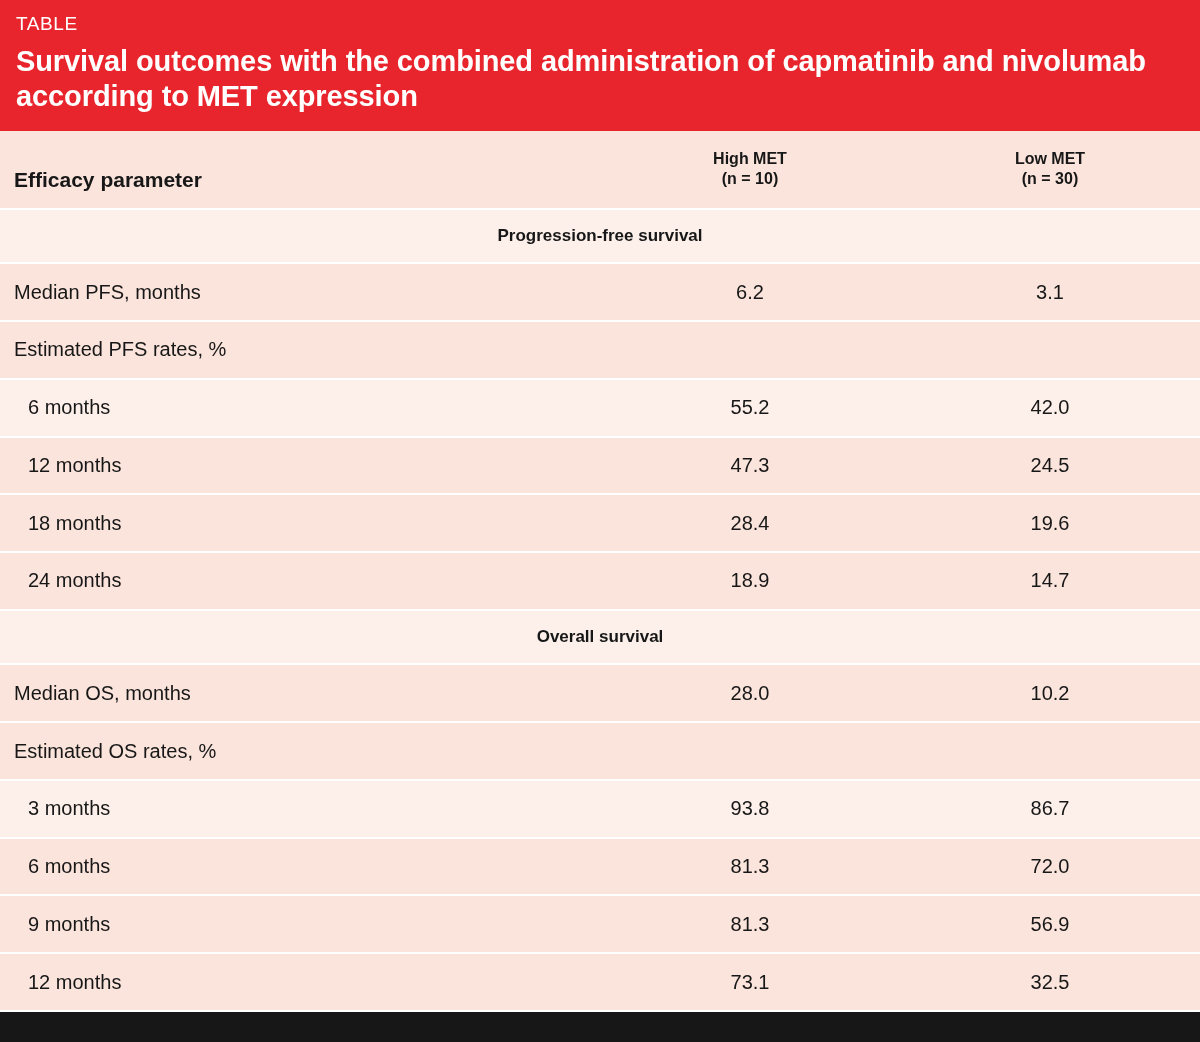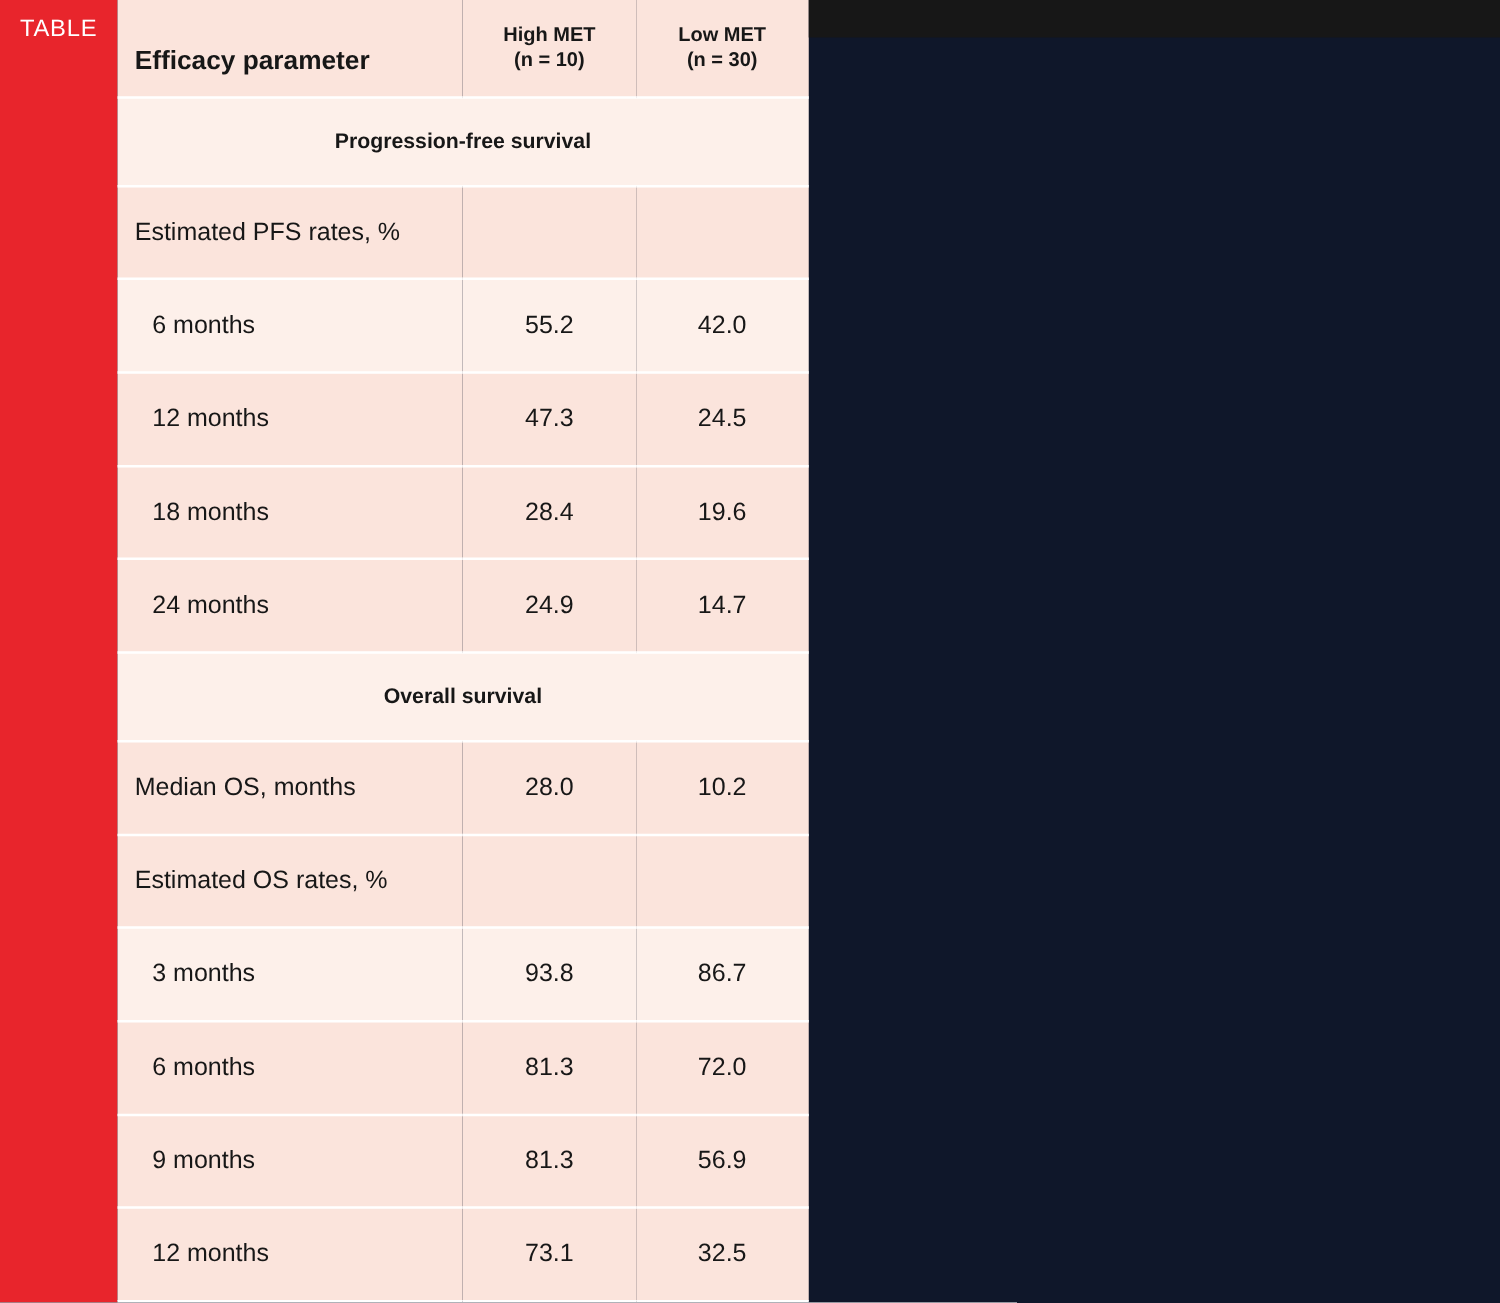--- a/index.html
+++ b/index.html
@@ -10,20 +10,21 @@
   body {
     font-family: "Liberation Sans", sans-serif;
     -webkit-font-smoothing: antialiased;
   }
   .table-figure {
     width: 1200px;
     height: 1042px;
     box-sizing: border-box;
     background: #0f172a;
     display: flex;
+    flex-direction: column;
     position: relative;
   }
   
   .fig-header {
     background: #e8252c;
     color: #ffffff;
     padding: 14px 16px 16px 16px;
     box-sizing: border-box;
   }
   .fig-kicker {
@@ -110,20 +111,21 @@
     width: 100%;
   }
 </style>
 </head>
 <body>
 
 <div class="table-figure">
 
   <div class="fig-header">
     <div class="fig-kicker">TABLE</div>
+    <div class="fig-title">Survival outcomes with the combined administration of capmatinib and nivolumab according to MET expression</div>
   </div>
 
   <table class="data-table">
     <colgroup>
       <col class="c-param">
       <col class="c-high">
       <col class="c-low">
     </colgroup>
     <thead>
       <tr class="head-row">
@@ -137,20 +139,25 @@
           <span class="n-line">(n = 30)</span>
         </th>
       </tr>
     </thead>
     <tbody>
 
       <tr class="section-row">
         <td colspan="3">Progression-free survival</td>
       </tr>
 
+      <tr class="data-row">
+        <td class="cell-param">Median PFS, months</td>
+        <td class="cell-num">6.2</td>
+        <td class="cell-num">3.1</td>
+      </tr>
 
       <tr class="data-row">
         <td class="cell-param">Estimated PFS rates, %</td>
         <td class="cell-num"></td>
         <td class="cell-num"></td>
       </tr>
 
       <tr class="data-row alt">
         <td class="cell-param indent">6 months</td>
         <td class="cell-num">55.2</td>
@@ -164,21 +171,21 @@
       </tr>
 
       <tr class="data-row">
         <td class="cell-param indent">18 months</td>
         <td class="cell-num">28.4</td>
         <td class="cell-num">19.6</td>
       </tr>
 
       <tr class="data-row">
         <td class="cell-param indent">24 months</td>
-        <td class="cell-num">24.9</td>
+        <td class="cell-num">18.9</td>
         <td class="cell-num">14.7</td>
       </tr>
 
       <tr class="section-row">
         <td colspan="3">Overall survival</td>
       </tr>
 
       <tr class="data-row">
         <td class="cell-param">Median OS, months</td>
         <td class="cell-num">28.0</td>

